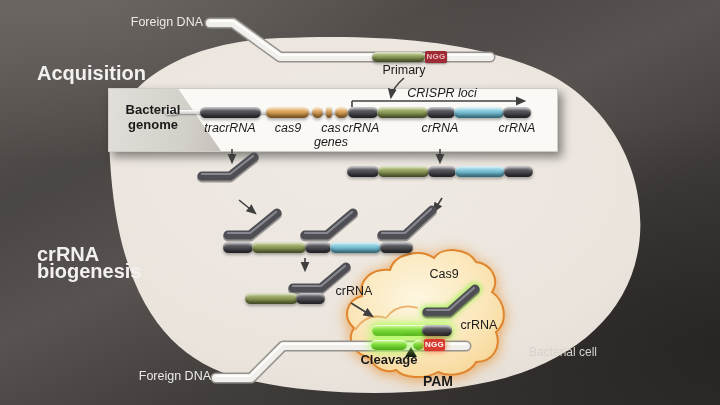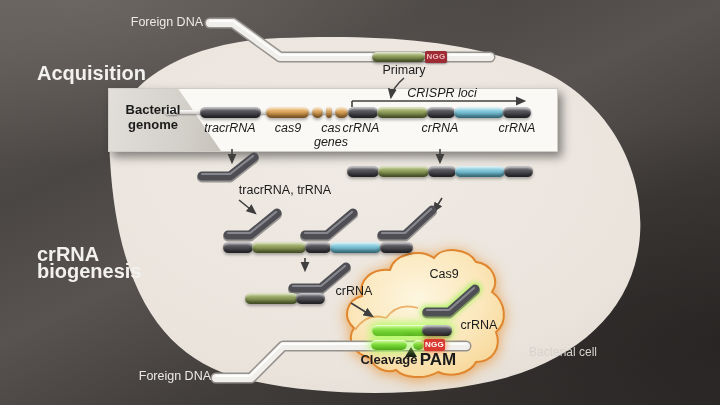--- a/index.html
+++ b/index.html
@@ -196,28 +196,27 @@
   <div class="lbl c b" style="left:112px;top:118px;width:82px;font-size:13px;">genome</div>
 
   <div class="lbl c it" style="left:193px;top:121px;width:74px;font-style:italic;">tracrRNA</div>
   <div class="lbl c it" style="left:263px;top:121px;width:50px;">cas9</div>
   <div class="lbl c it" style="left:313px;top:121px;width:36px;">cas</div>
   <div class="lbl c it" style="left:306px;top:135px;width:50px;text-align:center;">genes</div>
   <div class="lbl c it" style="left:336px;top:121px;width:50px;">crRNA</div>
   <div class="lbl c it" style="left:415px;top:121px;width:50px;">crRNA</div>
   <div class="lbl c it" style="left:492px;top:121px;width:50px;">crRNA</div>
 
-  <div class="lbl c" style="left:230px;top:183px;width:110px;">tracrRNA, trRNA</div>
 
   <div class="lbl-w" style="left:37px;top:246px;">crRNA</div>
   <div class="lbl-w" style="left:37px;top:263px;">biogenesis</div>
 
   <div class="lbl c" style="left:331px;top:284px;width:46px;">crRNA</div>
   <div class="lbl c" style="left:422px;top:267px;width:44px;">Cas9</div>
   <div class="lbl c" style="left:456px;top:318px;width:46px;">crRNA</div>
 
   <div class="lbl c b" style="left:357px;top:353px;width:64px;font-size:13px;">Cleavage</div>
-  <div class="lbl c b" style="left:419px;top:353px;width:38px;font-size:17px;">PAM</div>
+  <div class="lbl c b" style="left:419px;top:374px;width:38px;font-size:14px;">PAM</div>
 
   <div class="lbl-dna r" style="position:absolute;left:133px;top:369px;width:78px;text-align:right;">Foreign DNA</div>
   <div class="lbl-dna" style="left:529px;top:345px;font-size:12px;color:#d6d2cc;">Bacterial cell</div>
 
 </div>
 
 </body></html>

